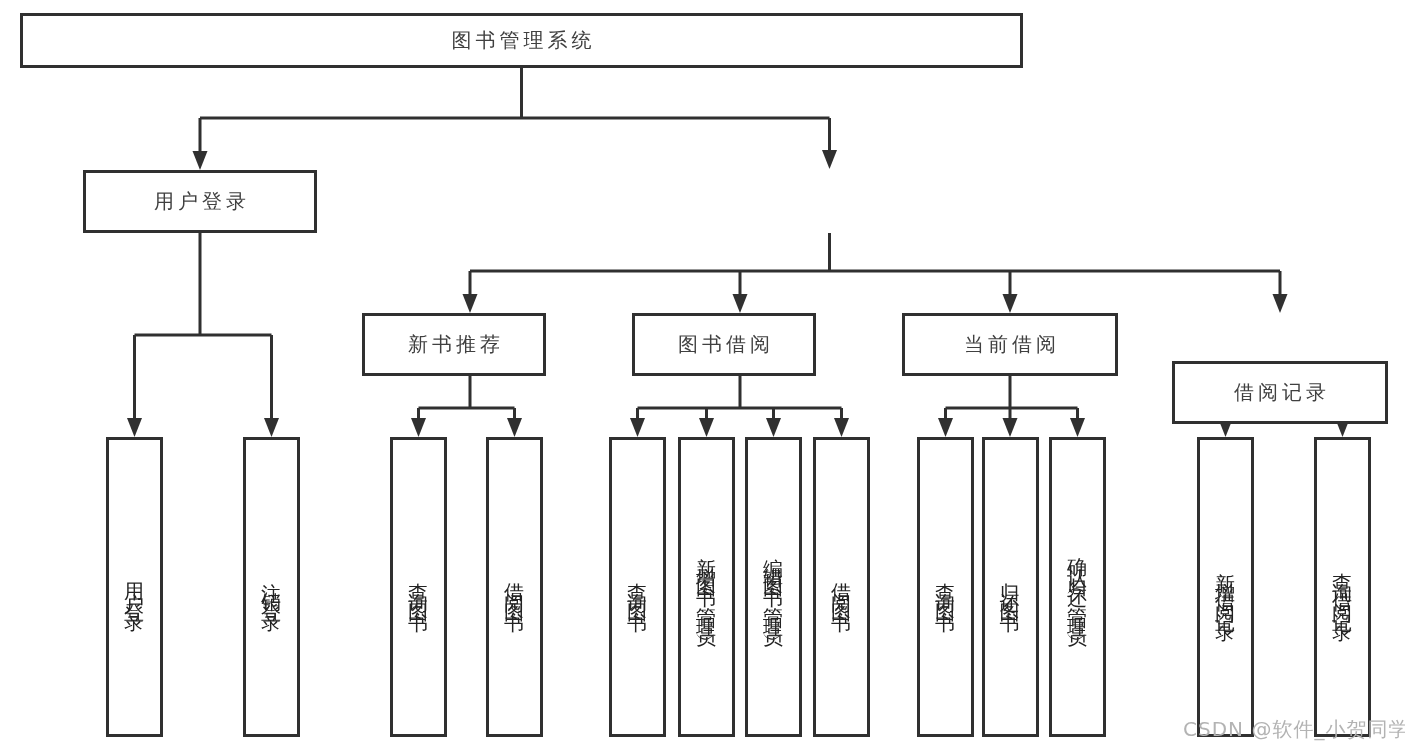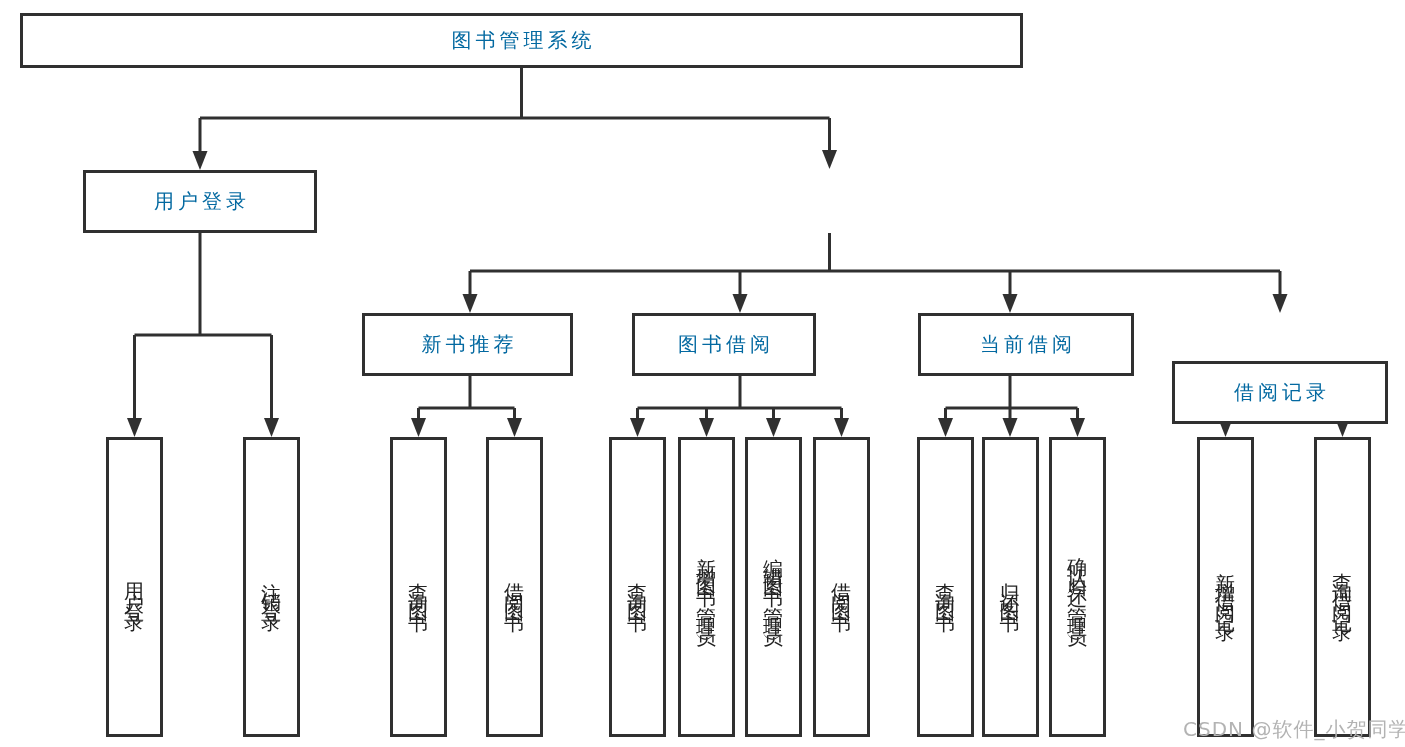--- a/index.html
+++ b/index.html
@@ -25,21 +25,21 @@
   .hbox {
     position: absolute;
     box-sizing: border-box;
     border: 3px solid #303030;
     background: #ffffff;
     display: flex;
     align-items: center;
     justify-content: center;
     font-size: 20px;
     letter-spacing: 4px;
-    color: #0369a1;
+    color: #404040;
     white-space: nowrap;
   }
   .hbox .lbl { transform: translateX(2px); } 
   .vbox {
     position: absolute;
     box-sizing: border-box;
     border: 3px solid #303030;
     background: #ffffff;
     display: flex;
     align-items: center;
@@ -107,27 +107,27 @@
   </svg>
 
   <div class="hbox" style="left:20px; top:13px; width:1003px; height:55px;">
     <span class="lbl">图书管理系统</span>
   </div>
 
   <div class="hbox" style="left:83px; top:170px; width:234px; height:63px;">
     <span class="lbl">用户登录</span>
   </div>
 
-  <div class="hbox" style="left:362px; top:313px; width:211px; height:63px;">
+  <div class="hbox" style="left:362px; top:313px; width:184px; height:63px;">
     <span class="lbl">新书推荐</span>
   </div>
   <div class="hbox" style="left:632px; top:313px; width:184px; height:63px;">
     <span class="lbl">图书借阅</span>
   </div>
-  <div class="hbox" style="left:902px; top:313px; width:216px; height:63px;margin-left:16px;">
+  <div class="hbox" style="left:902px; top:313px; width:216px; height:63px;">
     <span class="lbl">当前借阅</span>
   </div>
   <div class="hbox" style="left:1172px; top:313px; width:216px; height:63px;margin-top:48px;">
     <span class="lbl">借阅记录</span>
   </div>
 
   <div class="vbox" style="left:106px;">
     <span class="lbl">用户登录</span>
   </div>
   <div class="vbox" style="left:243px;">

